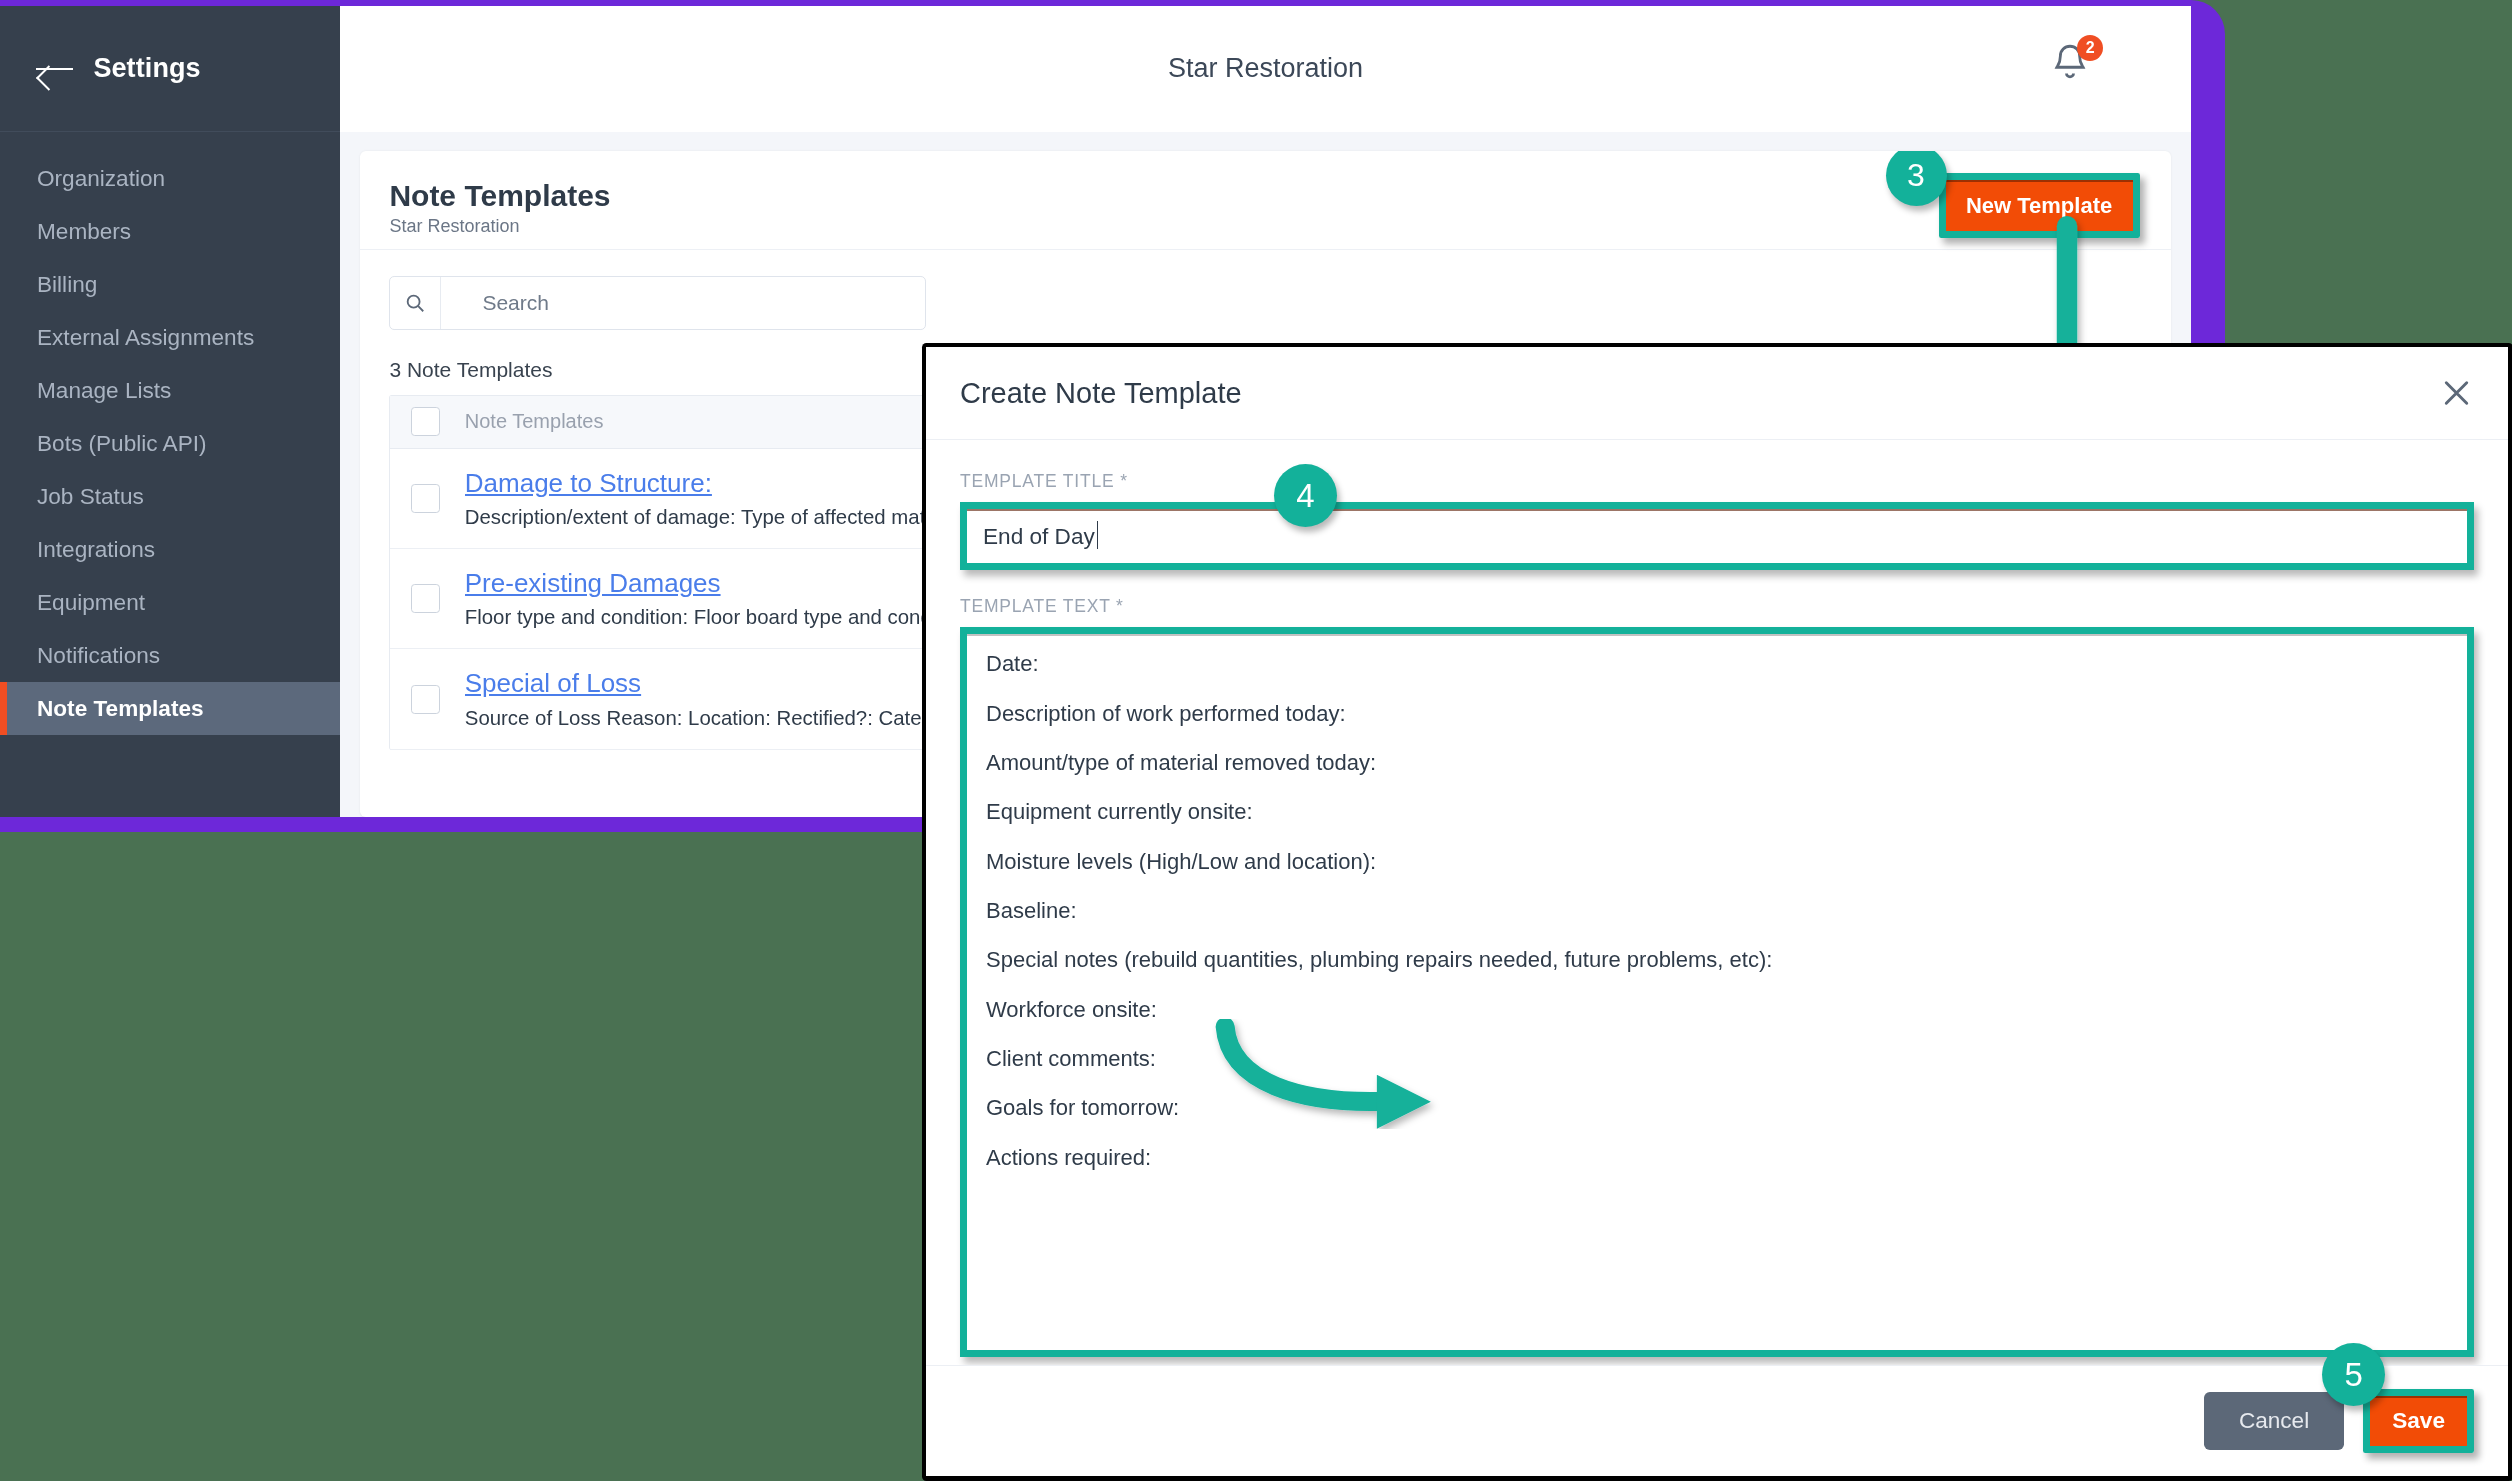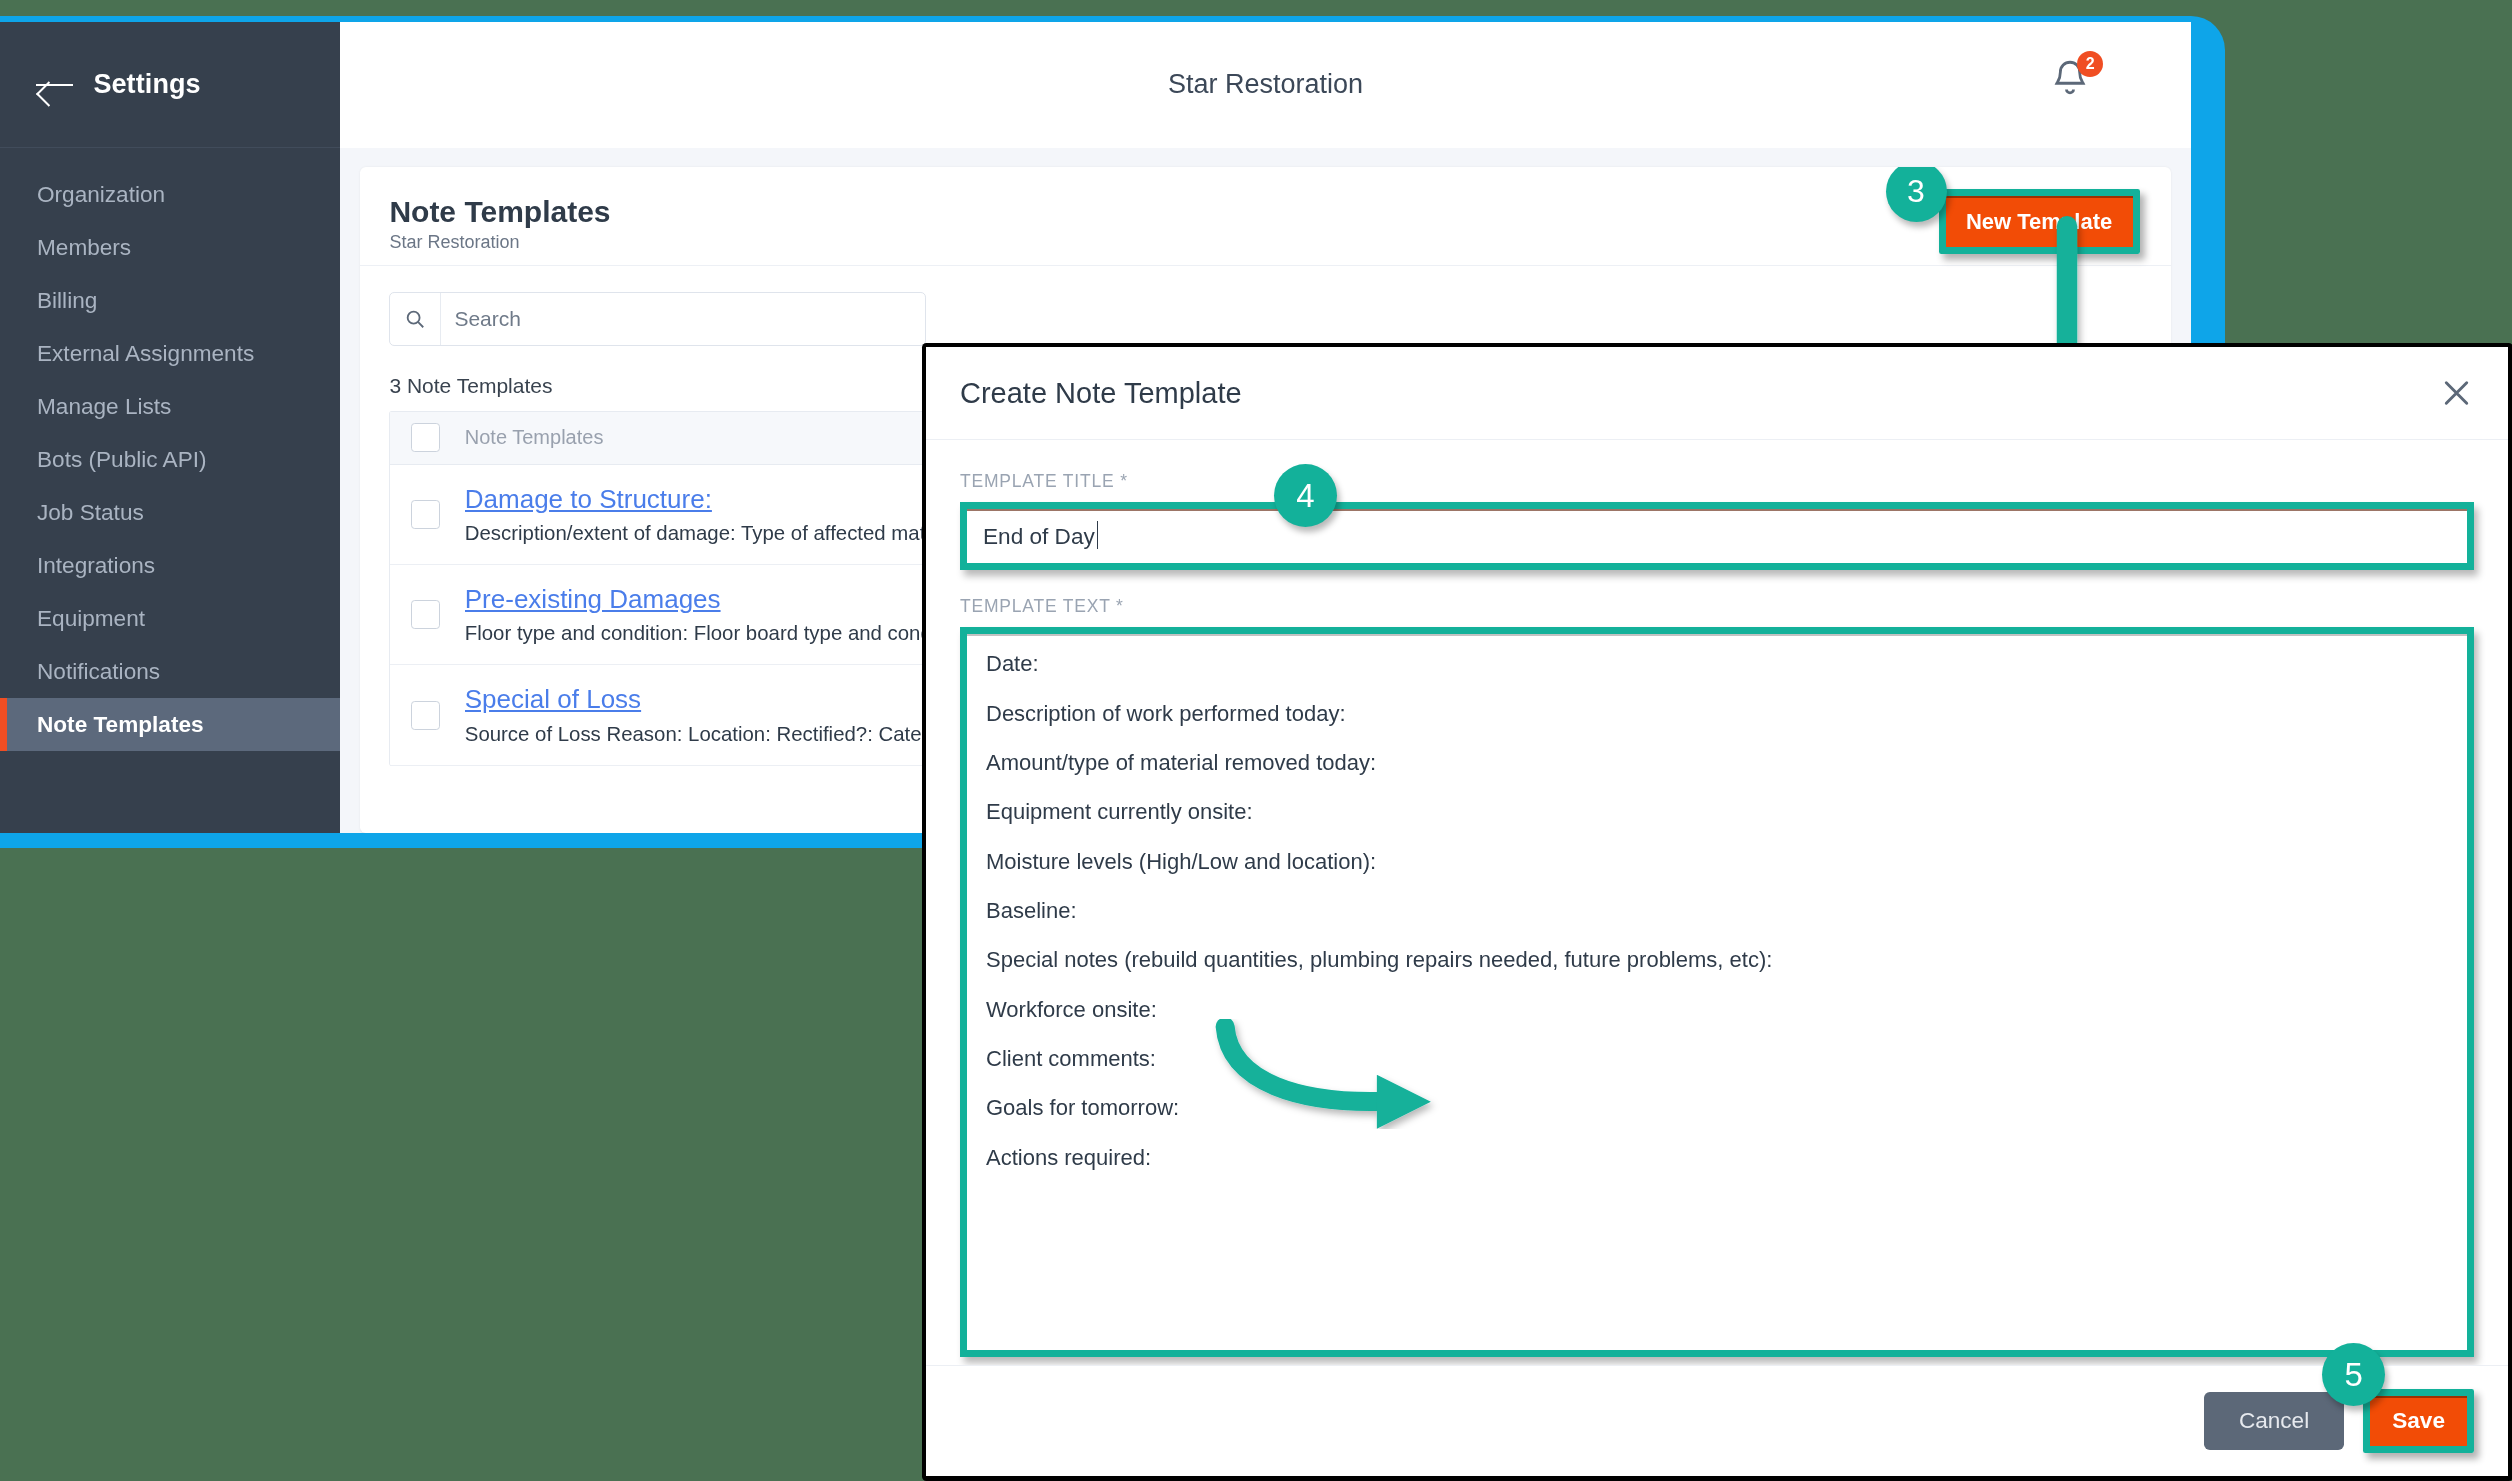--- a/index.html
+++ b/index.html
@@ -7,23 +7,23 @@
   html, body {
     width: 2512px; height: 1481px;
     overflow: hidden;
     font-family: "Liberation Sans", sans-serif;
     background: #4a7152;
   }
 
   
   #app-window {
     position: absolute;
-    left: 0; top: 16px;
+    left: 0; top: 0;
     width: 2225px; height: 832px;
-    background: #0ea5e9;
+    background: #6d28d9;
     border-radius: 0 34px 34px 0;
     overflow: hidden;
   }
   #app-inner {
     position: absolute;
     left: 0; top: 5.8px;
     width: 2191px; height: 811px;
     background: #f4f6fa;
     overflow: hidden;
   }
@@ -171,20 +171,21 @@
   }
 
   
   #search-row { padding: 26px 29px 0 29px; }
   #search-box {
     width: 537px; height: 54px;
     border: 1.5px solid #dfe4ec;
     border-radius: 5.1px;
     display: flex; align-items: center;
     background: #fff;
+    gap: 28px;
   }
   #search-icon-cell {
     width: 51px; height: 100%;
     display: flex; align-items: center; justify-content: center;
     border-right: 1.5px solid #e7ebf1;
   }
   #search-icon-cell svg { width: 22px; height: 22px; }
   #search-input {
     border: none; outline: none;
     flex: 1; height: 100%;

